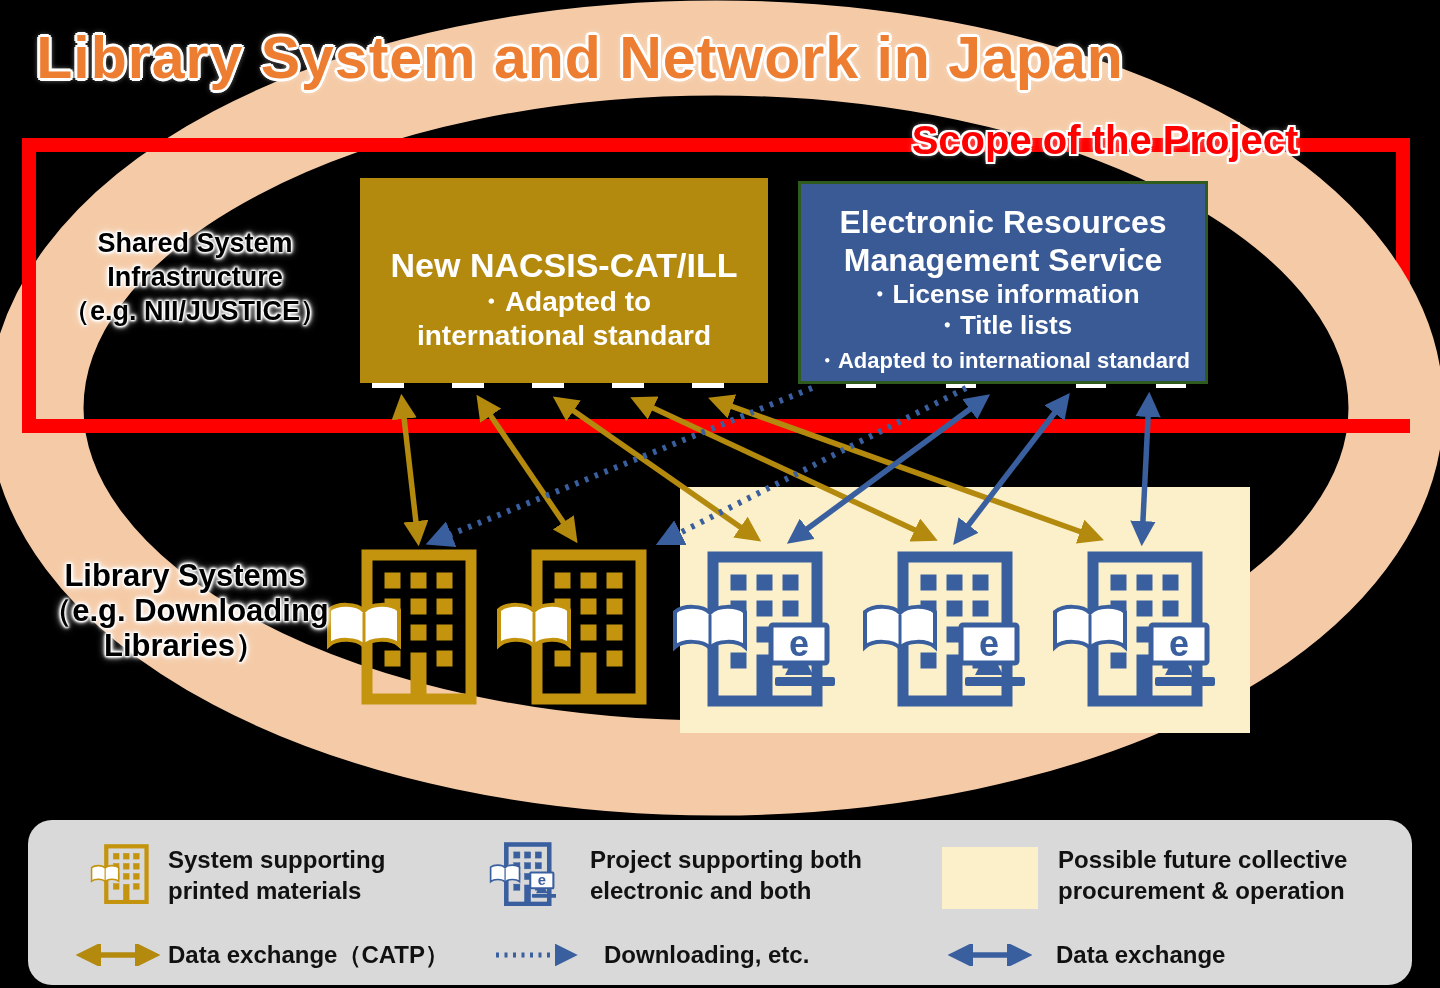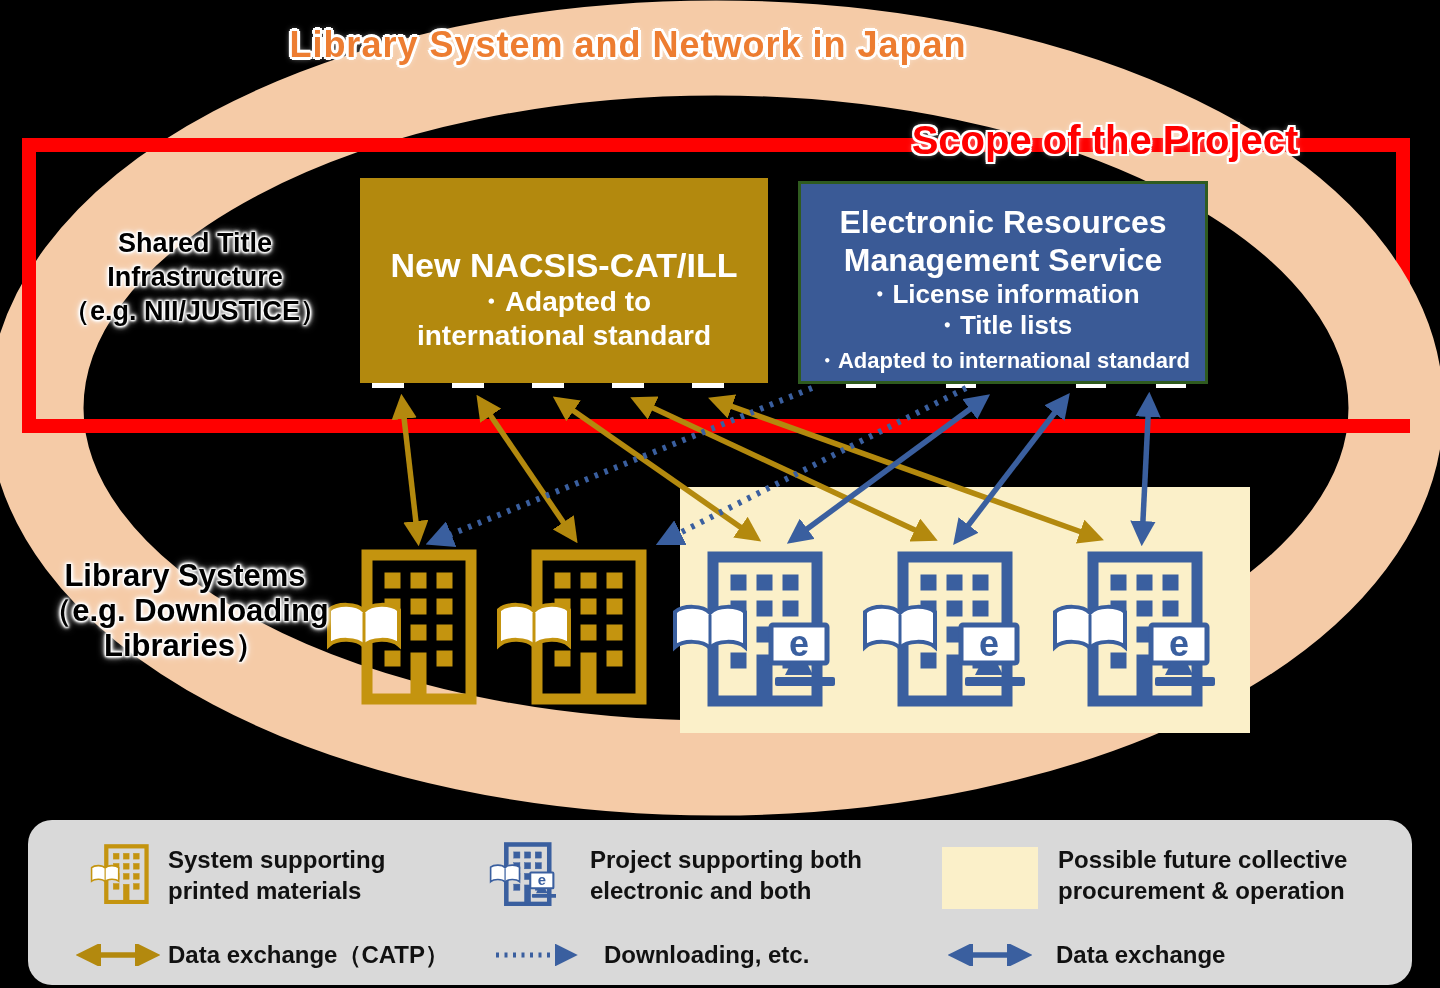--- a/index.html
+++ b/index.html
@@ -22,21 +22,21 @@
     color:var(--scope-red,#FF0000);font-weight:bold;
     text-shadow:-2px -2px 0 #fff,2px -2px 0 #fff,-2px 2px 0 #fff,2px 2px 0 #fff,
                  -2px 0 0 #fff,2px 0 0 #fff,0 -2px 0 #fff,0 2px 0 #fff,0 0 6px #fff;
   }
   .halo-black{
     color:#000;font-weight:bold;
     text-shadow:-1px -1px 2px #fff,1px -1px 2px #fff,-1px 1px 2px #fff,1px 1px 2px #fff,
                  0 0 5px #fff,0 0 5px #fff,0 0 8px #fff;
   }
 
-  .title{top:24px;left:0;width:1160px;text-align:center;font-size:36px;letter-spacing:1px;margin-left:48px;}
+  .title{top:24px;left:0;width:1160px;text-align:center;font-size:59px;letter-spacing:1px;}
   .scope{top:118px;left:860px;width:490px;text-align:center;font-size:40px;}
 
   .lbl-shared{top:226px;left:52px;width:286px;text-align:center;font-size:27px;line-height:34px;}
   .lbl-library{top:558px;left:40px;width:290px;text-align:center;font-size:31px;line-height:35px;}
 
   
   .box{color:#fff;font-weight:bold;text-align:center;box-sizing:border-box;}
   .box-nacsis{
     top:178px;left:360px;width:408px;height:205px;
     background:var(--gold,#B3890E);padding-top:67px;
@@ -174,21 +174,21 @@
     <use href="#bldg-hybrid" transform="translate(1051,551)"></use>
     <text class="e-txt" x="799" y="656">e</text>
     <text class="e-txt" x="989" y="656">e</text>
     <text class="e-txt" x="1179" y="656">e</text>
   </svg>
 
   <div class="abs title halo-orange">Library System and Network in Japan</div>
   <div class="abs scope halo-red">Scope of the Project</div>
 
   <div class="abs lbl-shared halo-black">
-    <span style="display:block">Shared Title</span>
+    <span style="display:block">Shared System</span>
     <span style="display:block">Infrastructure</span>
     <span style="display:block">（e.g. NII/JUSTICE）</span>
   </div>
 
   <div class="abs lbl-library halo-black">
     <span style="display:block">Library Systems</span>
     <span style="display:block">（e.g. Downloading</span>
     <span style="display:block">Libraries）</span>
   </div>
 

